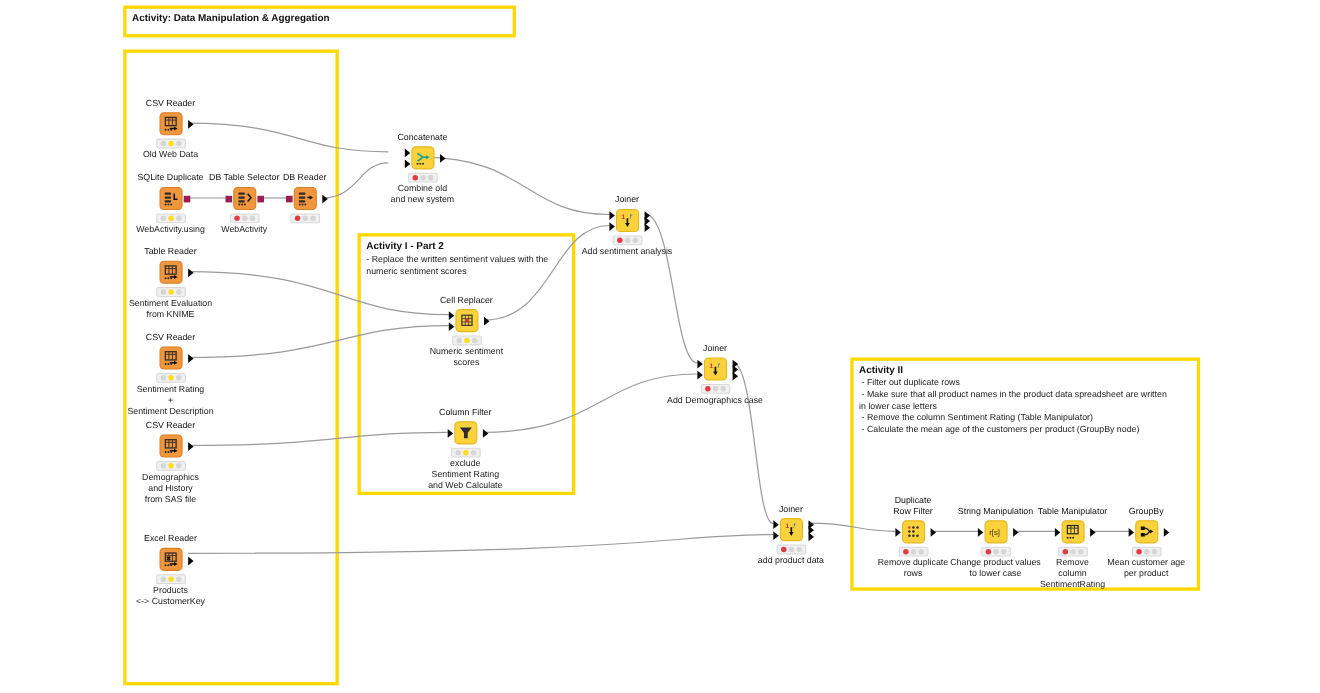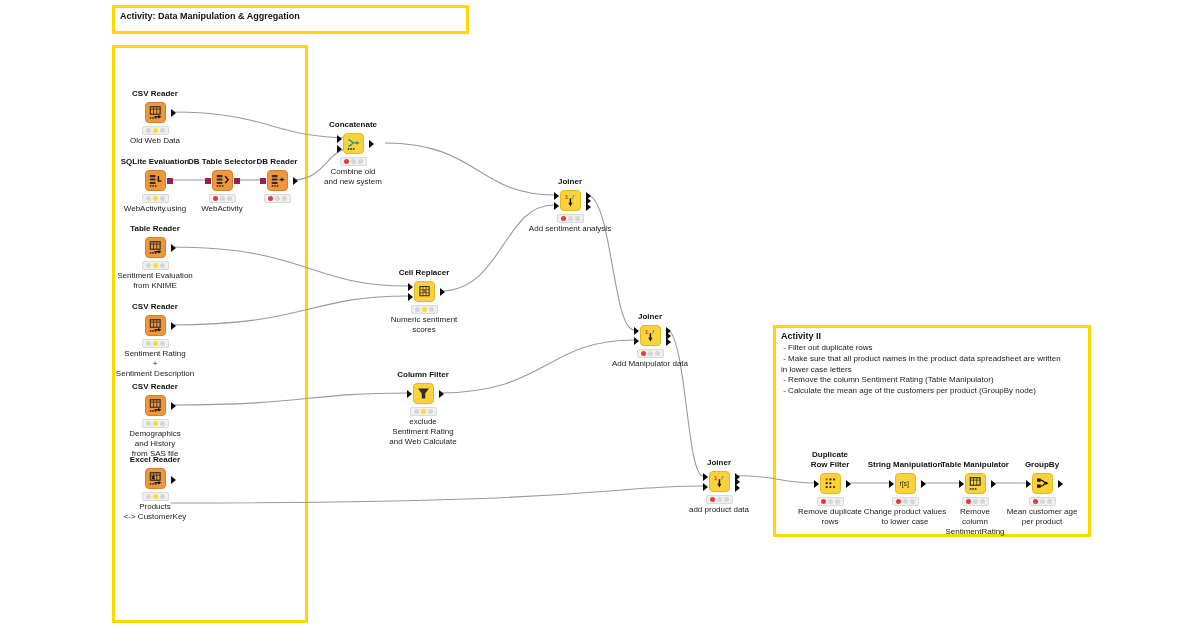--- a/index.html
+++ b/index.html
@@ -29,21 +29,21 @@
   #ann-activity2 .ann-body{line-height:1.35;}
 
   
   #wires{position:absolute;inset:0;z-index:5;}
   #wires path{stroke:#9a9a9a;stroke-width:1.1;fill:none;}
 
   
   .node{position:absolute;width:130px;z-index:10;}
   .n-title{
     position:absolute;bottom:100%;left:0;right:0;margin-bottom:3px;
-    text-align:center;font-size:8px;font-weight:bold;color:#111;
+    text-align:center;font-size:8px;font-weight:normal;color:#111;
     line-height:1.2;white-space:pre-line;
   }
   .n-box{
     position:relative;width:21px;height:21px;margin:0 auto;border-radius:4px;
   }
   .n-box.orange{background:#f0963c;border:1px solid #d97f28;box-sizing:border-box;}
   .n-box.yellow{background:#fcd23c;border:1px solid #e3b71d;box-sizing:border-box;}
   .n-box svg{display:block;width:15px;height:15px;margin:2px auto 0;}
   .port{position:absolute;width:0;height:0;}
   .port.tri-in{border-top:4px solid transparent;border-bottom:4px solid transparent;border-left:5.5px solid #0a0a0a;left:-7px;}
@@ -68,20 +68,25 @@
 
 <div id="canvas">
 
   <div class="ann" id="ann-title-box">
     <div class="ann-title">Activity: Data Manipulation &amp; Aggregation</div>
   </div>
 
   <div class="ann" id="ann-left-box"></div>
 
 
+  <div class="ann" id="ann-part2">
+    <div class="ann-title">Activity I - Part 2</div>
+    <div class="ann-body">- Replace the written sentiment values with the
+numeric sentiment scores</div>
+  </div>
 
 
   <div class="ann" id="ann-activity2">
     <div class="ann-title">Activity II</div>
     <div class="ann-body"> - Filter out duplicate rows
  - Make sure that all product names in the product data spreadsheet are written
 in lower case letters
  - Remove the column Sentiment Rating (Table Manipulator)
  - Calculate the mean age of the customers per product (GroupBy node)</div>
   </div>
@@ -122,21 +127,21 @@
           <span class="port tri-out" style="top: 6.5px;"></span>
         </div>
         <div class="n-traffic">
           <i></i>
           <i class="on-yellow"></i>
           <i></i>
         </div>
         <div class="n-label">Old Web Data</div>
       </div>
       <div class="node" style="left: 90px; top: 169.5px;">
-        <div class="n-title">SQLite Evaluation</div>
+        <div class="n-title">SQLite Duplicate</div>
         <div class="n-box orange">
           <svg viewBox="0 0 13 13">
             <rect x="1.5" y="1.8" width="5" height="1.8" rx=".5" fill="#2d2d2d"></rect>
             <rect x="1.5" y="4.8" width="5" height="1.8" rx=".5" fill="#2d2d2d"></rect>
             <rect x="1.5" y="7.8" width="5" height="1.8" rx=".5" fill="#2d2d2d"></rect>
             <path d="M9 2.5v4.5h2.6" stroke="#111" stroke-width="1.2" fill="none"></path>
             <circle cx="2.2" cy="11.2" r=".8" fill="#2d2d2d"></circle>
             <circle cx="4.4" cy="11.2" r=".8" fill="#2d2d2d"></circle>
             <circle cx="6.6" cy="11.2" r=".8" fill="#2d2d2d"></circle>
           </svg>
@@ -255,21 +260,21 @@
         </div>
         <div class="n-traffic">
           <i></i>
           <i class="on-yellow"></i>
           <i></i>
         </div>
         <div class="n-label">Demographics
 and History
 from SAS file</div>
       </div>
-      <div class="node" style="left: 90px; top: 468px;">
+      <div class="node" style="left: 90px; top: 498px;">
         <div class="n-title">Excel Reader</div>
         <div class="n-box orange">
           <svg viewBox="0 0 13 13">
             <rect x="2" y="1.5" width="8.5" height="6.5" fill="none" stroke="#2d2d2d" stroke-width="1"></rect>
             <path d="M2 3.6h8.5M4.8 1.5v6.5M7.6 1.5v6.5" stroke="#2d2d2d" stroke-width=".7" fill="none"></path>
             <path d="M3.2 4.4l2.6 2.6m0-2.6L3.2 7" stroke="#111" stroke-width="1.1"></path>
             <path d="M5.5 10.2h3.6" stroke="#111" stroke-width="1.1"></path>
             <path d="M8.8 8.6l2.9 1.6-2.9 1.6z" fill="#111"></path>
             <circle cx="2.2" cy="11.2" r=".8" fill="#2d2d2d"></circle>
             <circle cx="4.4" cy="11.2" r=".8" fill="#2d2d2d"></circle>
@@ -278,21 +283,21 @@
           <span class="port tri-out" style="top: 6.5px;"></span>
         </div>
         <div class="n-traffic">
           <i></i>
           <i class="on-yellow"></i>
           <i></i>
         </div>
         <div class="n-label">Products
 &lt;-&gt; CustomerKey</div>
       </div>
-      <div class="node" style="left: 288px; top: 132.5px;">
+      <div class="node" style="left: 319px; top: 132.5px;">
         <div class="n-title">Concatenate</div>
         <div class="n-box yellow">
           <svg viewBox="0 0 13 13">
             <path d="M2 3.2C4.6 3.2 4.8 6 7 6M2 8.8C4.6 8.8 4.8 6 7 6M7 6h2.4" stroke="#0f9d8e" stroke-width="1.2" fill="none"></path>
             <path d="M9 4.4l2.8 1.6L9 7.6z" fill="#0f9d8e"></path>
             <circle cx="2.2" cy="11.2" r=".8" fill="#2d2d2d"></circle>
             <circle cx="4.4" cy="11.2" r=".8" fill="#2d2d2d"></circle>
             <circle cx="6.6" cy="11.2" r=".8" fill="#2d2d2d"></circle>
           </svg>
           <span class="port tri-in" style="top: 1.5px;"></span>
@@ -380,21 +385,21 @@
           <span class="port tri-in" style="top: 11.5px;"></span>
           <span class="port tri-out" style="top: 1px;"></span>
           <span class="port tri-out" style="top: 6.5px;"></span>
           <span class="port tri-out" style="top: 12px;"></span>
         </div>
         <div class="n-traffic">
           <i class="on-red"></i>
           <i></i>
           <i></i>
         </div>
-        <div class="n-label">Add Manipulator data</div>
+        <div class="n-label">Add Demographics case</div>
       </div>
       <div class="node" style="left: 654px; top: 470.5px;">
         <div class="n-title">Joiner</div>
         <div class="n-box yellow">
           <svg viewBox="0 0 13 13">
             <text x="1.8" y="5.6" font-size="5.2" font-weight="bold" fill="#d8343c">1</text>
             <text x="8" y="5.4" font-size="5.2" font-style="italic" fill="#2268b2">f</text>
             <path d="M6.4 4.6v4.4" stroke="#111" stroke-width="1.3"></path>
             <path d="M4.6 8.4l1.8 3.2 1.8-3.2z" fill="#111"></path>
           </svg>

